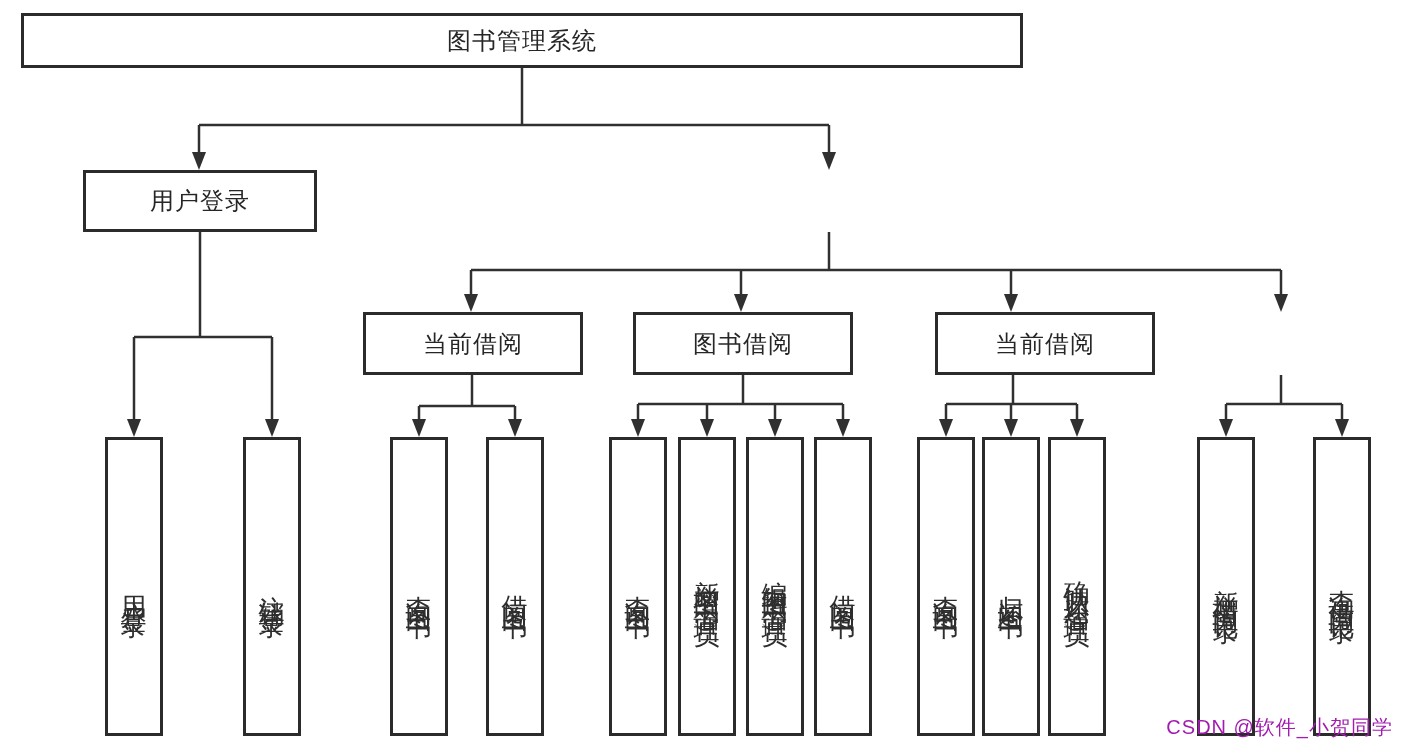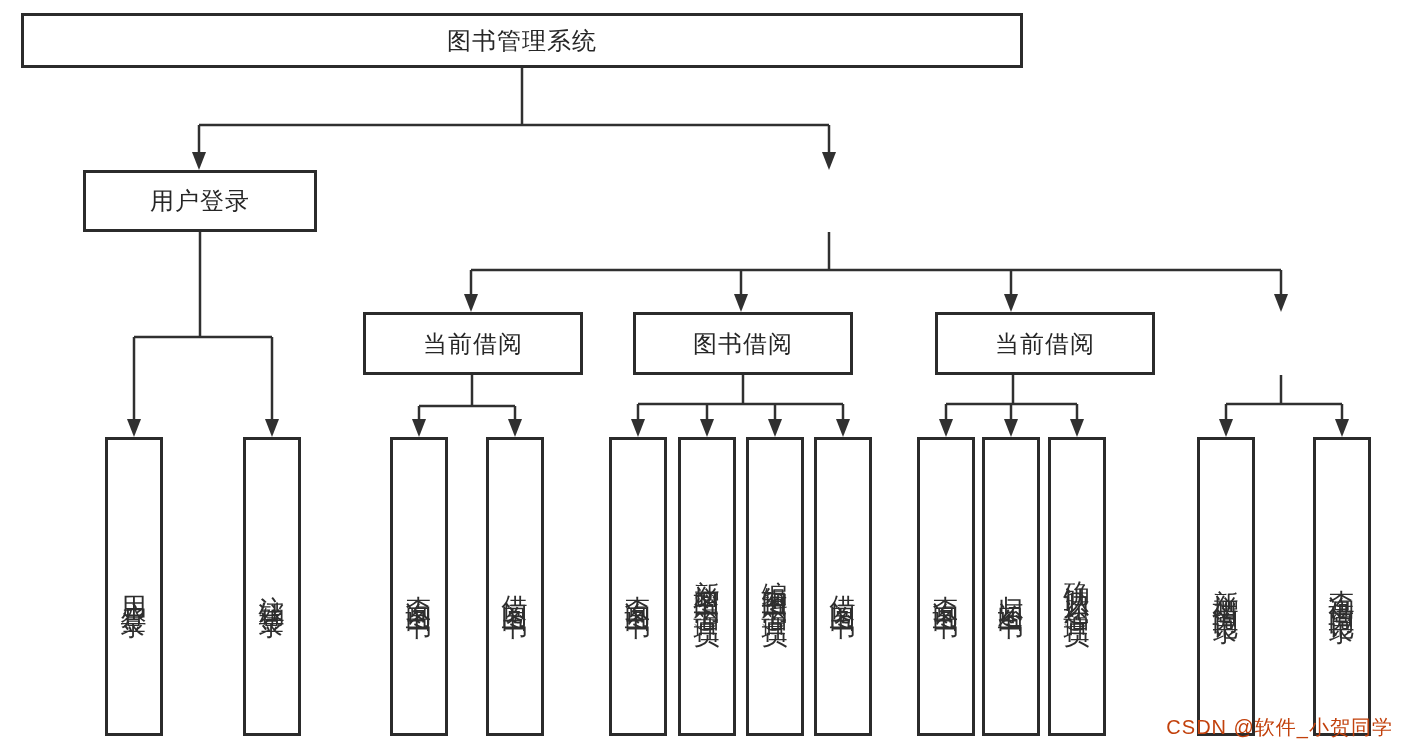--- a/index.html
+++ b/index.html
@@ -48,21 +48,21 @@
     line-height: 1;
     white-space: nowrap;
     color: #2e2e2e;
   }
   .watermark {
     position: absolute;
     right: 8px;
     bottom: 6px;
     z-index: 2;
     font-size: 20px;
-    color: #c2410c;
+    color: #a21caf;
     letter-spacing: 1px;
     white-space: nowrap;
   }
 </style>
 </head>
 <body>
 
 <div class="stage">
 
   <svg class="connectors" width="1405" height="747" viewBox="0 0 1405 747">

